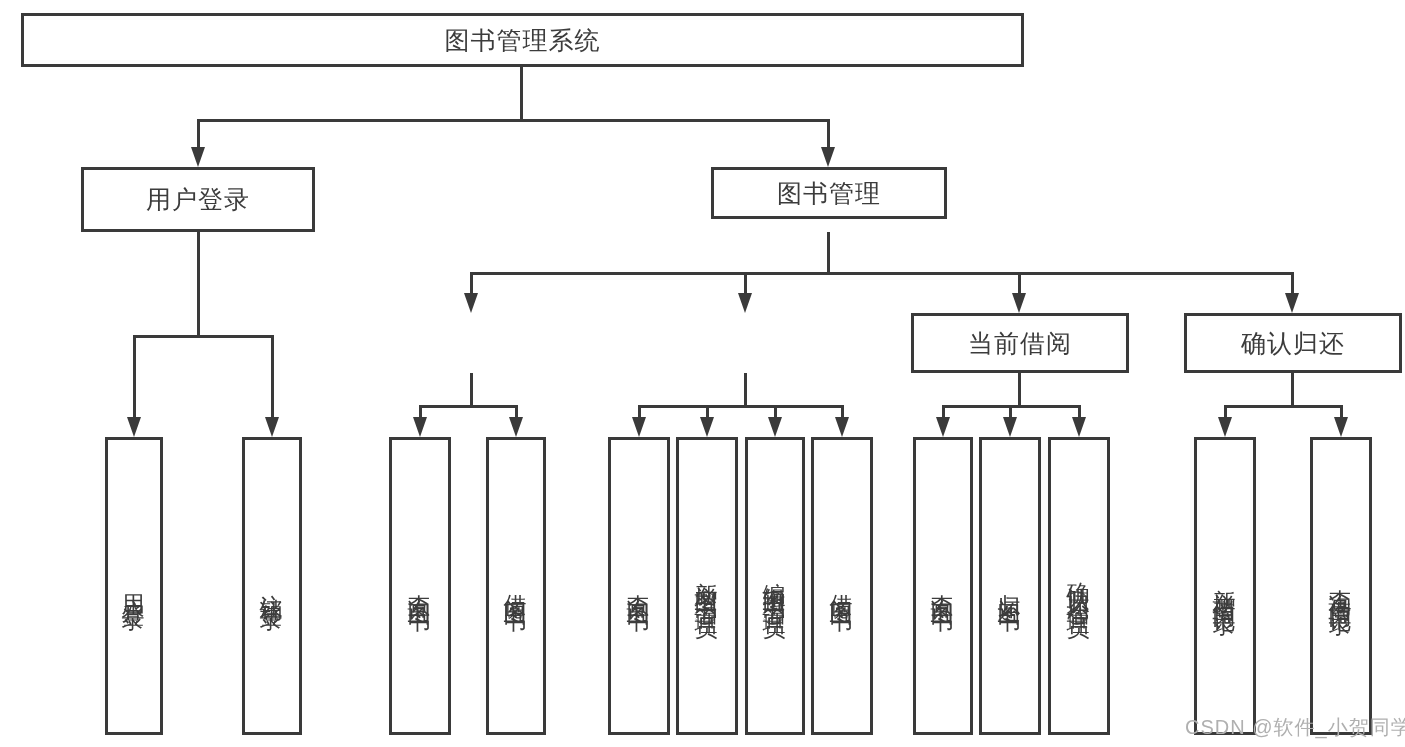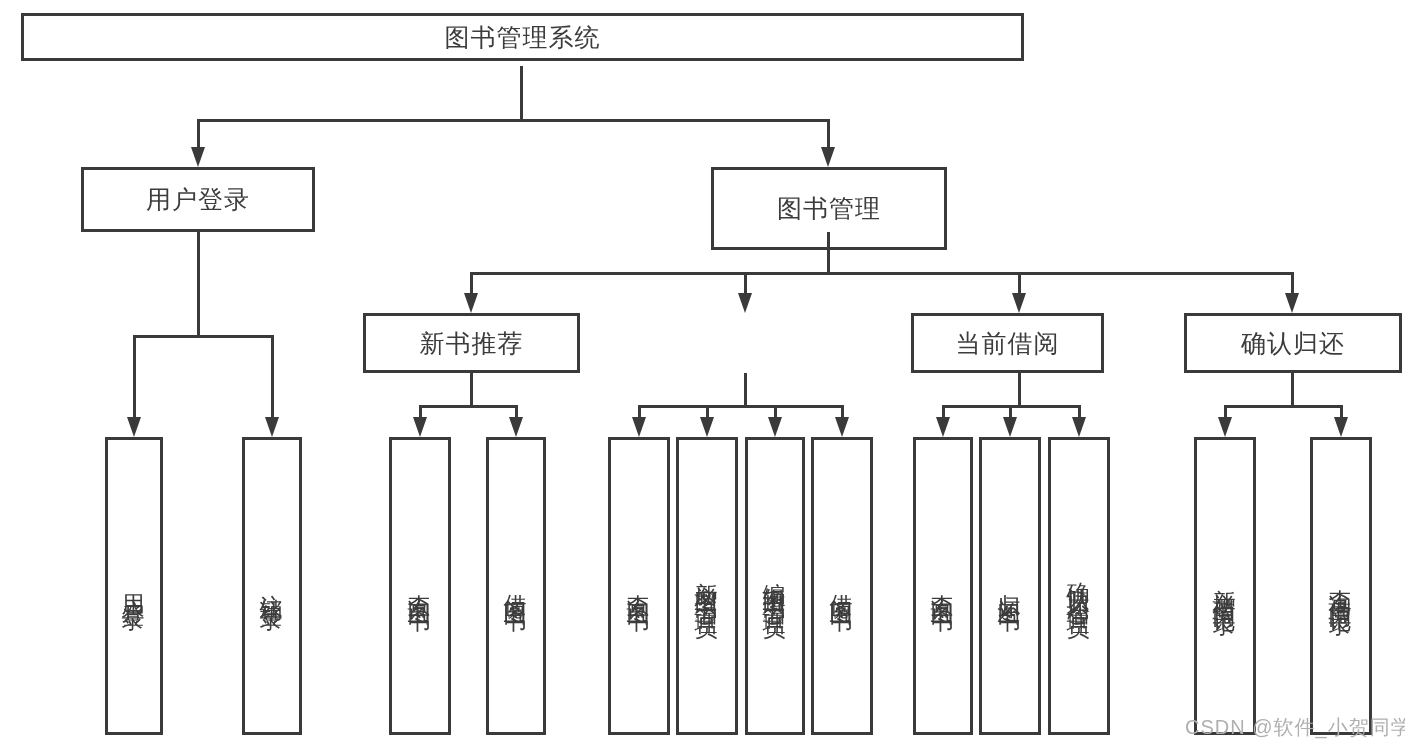--- a/index.html
+++ b/index.html
@@ -30,52 +30,51 @@
     position:absolute; left:1185px; top:714px;
     font-size:20px; color:#b0b0b0; letter-spacing:1px; z-index:5;
     white-space:nowrap;
   }
 </style>
 </head>
 <body>
 
 <div id="stage">
 
-  <div class="box hnode" style="left:21px; top:13px; width:1003px; height:48px;">图书管理系统</div>
+  <div class="box hnode" style="left:21px; top:13px; width:1003px; height:54px;">图书管理系统</div>
 
   <div class="vline" style="left:520px; top:66px; height:53px;"></div>
   <div class="hline" style="left:197px; top:119px; width:633px;"></div>
   <div class="vline" style="left:197px; top:119px; height:28px;"></div>
   <div class="ahead" style="left:191px; top:147px;"></div>
   <div class="vline" style="left:827px; top:119px; height:28px;"></div>
   <div class="ahead" style="left:821px; top:147px;"></div>
 
   <div class="box hnode" style="left:81px; top:167px; width:234px; height:65px;">用户登录</div>
-  <div class="box hnode" style="left:711px; top:167px; width:236px; height:83px;">图书管理</div>
+  <div class="box hnode" style="left:711px; top:167px; width:236px; height:52px;">图书管理</div>
 
   <div class="vline" style="left:197px; top:232px; height:103px;"></div>
   <div class="hline" style="left:133px; top:335px; width:141px;"></div>
   <div class="vline" style="left:133px; top:335px; height:82px;"></div>
   <div class="ahead" style="left:127px; top:417px;"></div>
   <div class="vline" style="left:271px; top:335px; height:82px;"></div>
   <div class="ahead" style="left:265px; top:417px;"></div>
 
   <div class="vline" style="left:827px; top:232px; height:40px;"></div>
   <div class="hline" style="left:470px; top:272px; width:823px;"></div>
   <div class="vline" style="left:470px; top:272px; height:21px;"></div>
   <div class="ahead" style="left:464px; top:293px;"></div>
   <div class="vline" style="left:744px; top:272px; height:21px;"></div>
   <div class="ahead" style="left:738px; top:293px;"></div>
   <div class="vline" style="left:1018px; top:272px; height:21px;"></div>
   <div class="ahead" style="left:1012px; top:293px;"></div>
   <div class="vline" style="left:1291px; top:272px; height:21px;"></div>
   <div class="ahead" style="left:1285px; top:293px;"></div>
 
-  <div class="box hnode" style="left:363px; top:313px; width:217px; height:60px;">新书推荐</div>
-  <div class="box hnode" style="left:911px; top:313px; width:193px; height:60px;">当前借阅</div>
+  <div class="box hnode" style="left:911px; top:313px; width:218px; height:60px;">当前借阅</div>
   <div class="box hnode" style="left:1184px; top:313px; width:218px; height:60px;">确认归还</div>
 
   <div class="vline" style="left:470px; top:373px; height:32px;"></div>
   <div class="hline" style="left:419px; top:405px; width:98px;"></div>
   <div class="vline" style="left:419px; top:405px; height:12px;"></div>
   <div class="ahead" style="left:413px; top:417px;"></div>
   <div class="vline" style="left:515px; top:405px; height:12px;"></div>
   <div class="ahead" style="left:509px; top:417px;"></div>
 
   <div class="vline" style="left:744px; top:373px; height:32px;"></div>

